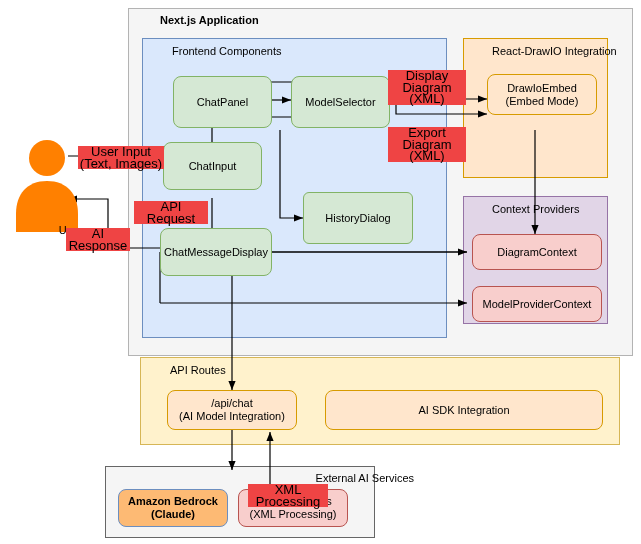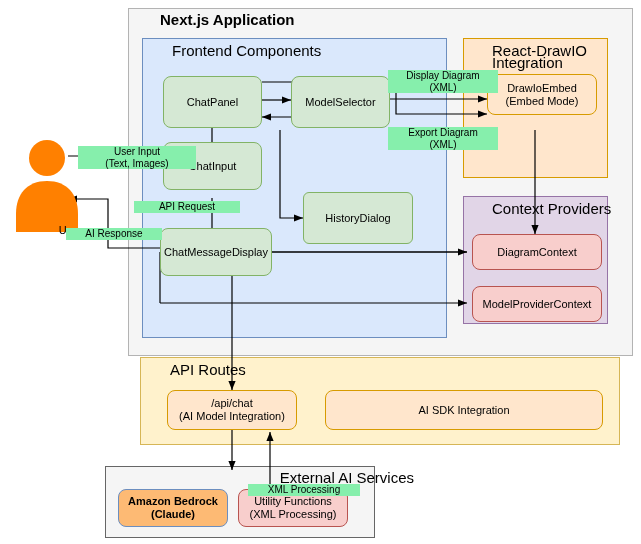--- a/index.html
+++ b/index.html
@@ -6,21 +6,21 @@
   body{
     width:641px;height:544px;
     background:#ffffff;
     font-family:"Liberation Sans", sans-serif;
     position:relative;
     overflow:hidden;
     color:#000;
   }
   .canvas{position:absolute;left:0;top:0;width:641px;height:544px;}
   .box{position:absolute;box-sizing:border-box;}
-  .cont-label{position:absolute;font-size:15px;line-height:12px;color:#000;padding-left:24px;}
+  .cont-label{position:absolute;font-size:11px;line-height:12px;color:#000;padding-left:24px;}
   .cont-title-bold{font-weight:bold;}
   
   .node{
     position:absolute;box-sizing:border-box;
     border-radius:8px;
     display:flex;align-items:center;justify-content:center;
     text-align:center;
     font-size:11px;line-height:13px;
     white-space:pre-line;
   }
@@ -30,25 +30,25 @@
   .blue{background:#fdba74;border:1px solid #6c8ebf;font-weight:bold;}
   .c-blue{background:#dae8fc;border:1px solid #6c8ebf;}
   .c-orange{background:#ffe6cc;border:1px solid #d79b00;}
   .c-purple{background:#e1d5e7;border:1px solid #9673a6;}
   .c-yellow{background:#fff2cc;border:1px solid #d6b656;}
   .c-grey{background:#f5f5f5;border:1px solid #666666;}
   .c-outer{background:#f5f5f5;border:1px solid #b3b3b3;}
   
   .elabel{
     position:absolute;
-    font-size:10px;line-height:11.5px;
-    background:#86efac;
+    font-size:13px;line-height:11.5px;
+    background:#ef4444;
     text-align:center;
     white-space:pre-line;
-    padding:0 17px;
+    padding:0 1px;
   }
   svg.edges{position:absolute;left:0;top:0;width:641px;height:544px;overflow:visible;}
   .user-label{position:absolute;font-size:11px;text-align:right;width:70px;}
 </style>
 </head>
 <body>
 
 <div class="canvas">
 
   <div class="box c-outer" style="left:128px;top:8px;width:505px;height:348px;"></div>
@@ -112,21 +112,21 @@
   </svg>
 
   <div style="position:absolute;left:12px;top:136px;width:70px;height:100px;">
     <svg width="70" height="100" viewBox="0 0 70 100">
       <circle cx="35" cy="22" r="18" fill="#ff8000"></circle>
       <path d="M35,45 C55,45 66,58 66,78 L66,96 L4,96 L4,78 C4,58 15,45 35,45 Z" fill="#ff8000"></path>
     </svg>
   </div>
   <div class="user-label" style="left:12px;top:224px;">User</div>
 
-  <div class="node green" style="left:163px;top:76px;width:99px;height:52px;">ChatPanel</div>
+  <div class="node green" style="left:173px;top:76px;width:99px;height:52px;">ChatPanel</div>
 
   <div class="node green" style="left:291px;top:76px;width:99px;height:52px;">ModelSelector</div>
 
   <div class="node green" style="left:163px;top:142px;width:99px;height:48px;">ChatInput</div>
 
   <div class="node green" style="left:303px;top:192px;width:110px;height:52px;border-radius:6px;">HistoryDialog</div>
 
   <div class="node green" style="left:160px;top:228px;width:112px;height:48px;">ChatMessageDisplay</div>
 
   <div class="node orange" style="left:487px;top:74px;width:110px;height:41px;">DrawIoEmbed

